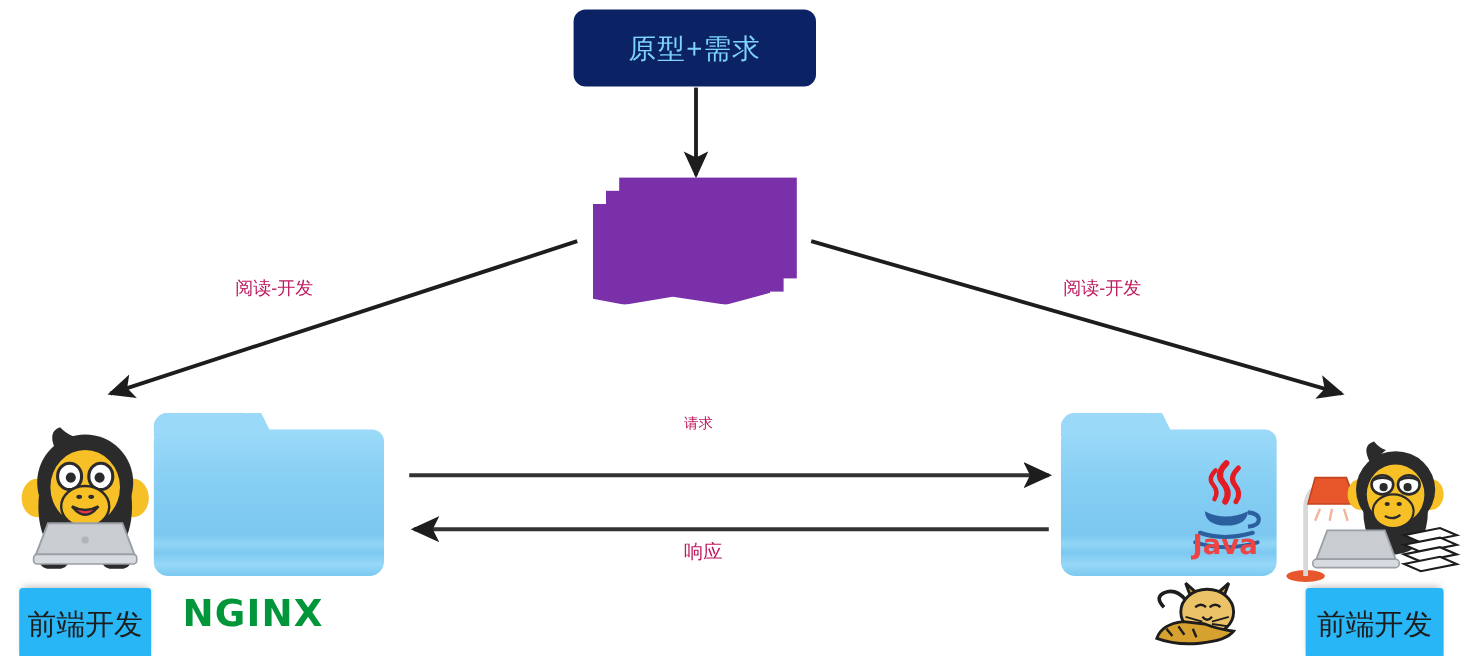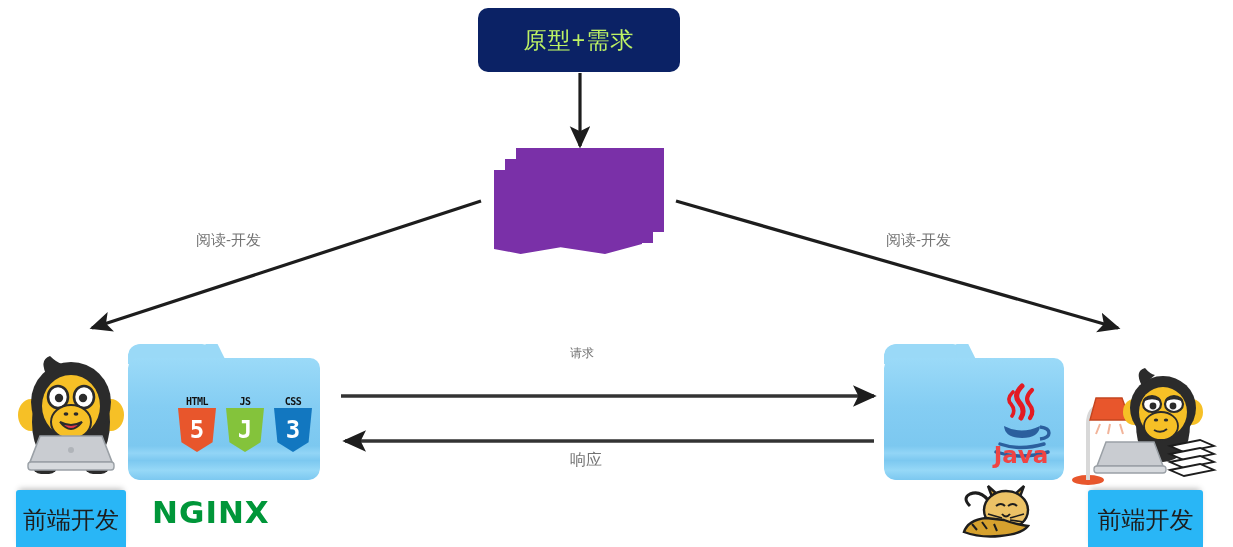--- a/index.html
+++ b/index.html
@@ -3,35 +3,35 @@
 <meta charset="utf-8">
 <style>
   html,body{margin:0;padding:0;background:#ffffff;}
   body{width:1233px;height:547px;position:relative;overflow:hidden;
        font-family:"Liberation Sans","DejaVu Sans",sans-serif;}
   .abs{position:absolute;}
 
   
   #proto-box{left:478px;top:8px;width:202px;height:64px;background:#0b2265;
              border-radius:10px;display:flex;align-items:center;justify-content:center;}
-  #proto-box span{color:#bef264;font-size:23px;letter-spacing:1px;font-family:Liberation Mono, monospace;}
+  #proto-box span{color:#7dd3fc;font-size:23px;letter-spacing:1px;}
 
   
   #docs-wrap{left:494px;top:148px;width:170px;height:110px;}
   .doc-layer{position:absolute;background:#7a30a8;}
   .doc-l3{left:22px;top:0px;width:148px;height:84px;}
   .doc-l2{left:11px;top:11px;width:148px;height:84px;}
   .doc-l1{left:0px;top:22px;width:148px;height:84px;
           clip-path:polygon(0 0,100% 0,100% 88%,75% 100%,45% 92%,18% 100%,0 94%);}
   #docs-label{position:absolute;left:0;top:22px;width:148px;height:78px;
               display:flex;align-items:center;justify-content:center;
               color:#fff;font-size:21px;z-index:5;}
 
   
-  .edge-label{font-size:15px;color:#737373;white-space:nowrap;}
+  .edge-label{font-size:15px;color:#be185d;white-space:nowrap;}
   #label-left{left:196px;top:231px;}
   #label-right{left:886px;top:231px;}
   #label-req{left:570px;top:345px;font-size:12px;}
   #label-res{left:570px;top:450px;font-size:16px;}
 
   
   .chip{height:60px;background:#29b6f6;border-radius:3px;
         display:flex;align-items:center;justify-content:center;
         color:#1d1d1d;font-size:24px;
         box-shadow:0 -4px 6px -3px rgba(0,0,0,.28);}
@@ -136,34 +136,20 @@
   <path d="M46 70 q11 14 22 0 q-11 6 -22 0z" fill="#e8374a" stroke="#2b2b2b" stroke-width="2"></path>
 
   <path d="M26 84 l62 0 l10 26 l-82 0z" fill="#c9ccd1" stroke="#9aa0a6" stroke-width="1.6"></path>
   <rect x="14" y="110" width="86" height="8" rx="3" fill="#d7dade" stroke="#9aa0a6" stroke-width="1.4"></rect>
   <circle cx="57" cy="98" r="3" fill="#b0b4b9"></circle>
 </svg>
 
 <div class="abs folder" id="folder-front">
   <div class="tab"></div>
   <div class="body"></div>
-  <div id="badges">
-    <div class="badge">
-      <div class="cap">HTML</div>
-      <div class="shield sh-html">5</div>
-    </div>
-    <div class="badge">
-      <div class="cap">JS</div>
-      <div class="shield sh-js">J</div>
-    </div>
-    <div class="badge">
-      <div class="cap">CSS</div>
-      <div class="shield sh-css">3</div>
-    </div>
-  </div>
 </div>
 
 <div class="abs folder" id="folder-back">
   <div class="tab"></div>
   <div class="body"></div>
   <svg id="java-logo" viewBox="0 0 74 86">
     <path d="M38 4 q-9 9 -3 16 q7 8 2 16" stroke="#e31b23" stroke-width="5" fill="none" stroke-linecap="round"></path>
     <path d="M48 8 q-8 8 -3 14 q6 7 1 14" stroke="#e31b23" stroke-width="4.2" fill="none" stroke-linecap="round"></path>
     <path d="M29 10 q-7 7 -2 12 q5 6 1 12" stroke="#e31b23" stroke-width="3.6" fill="none" stroke-linecap="round"></path>
     <path d="M20 44 q17 9 36 0 q-1 12 -18 12 q-17 0 -18 -12z" fill="#2b5f9e"></path>

